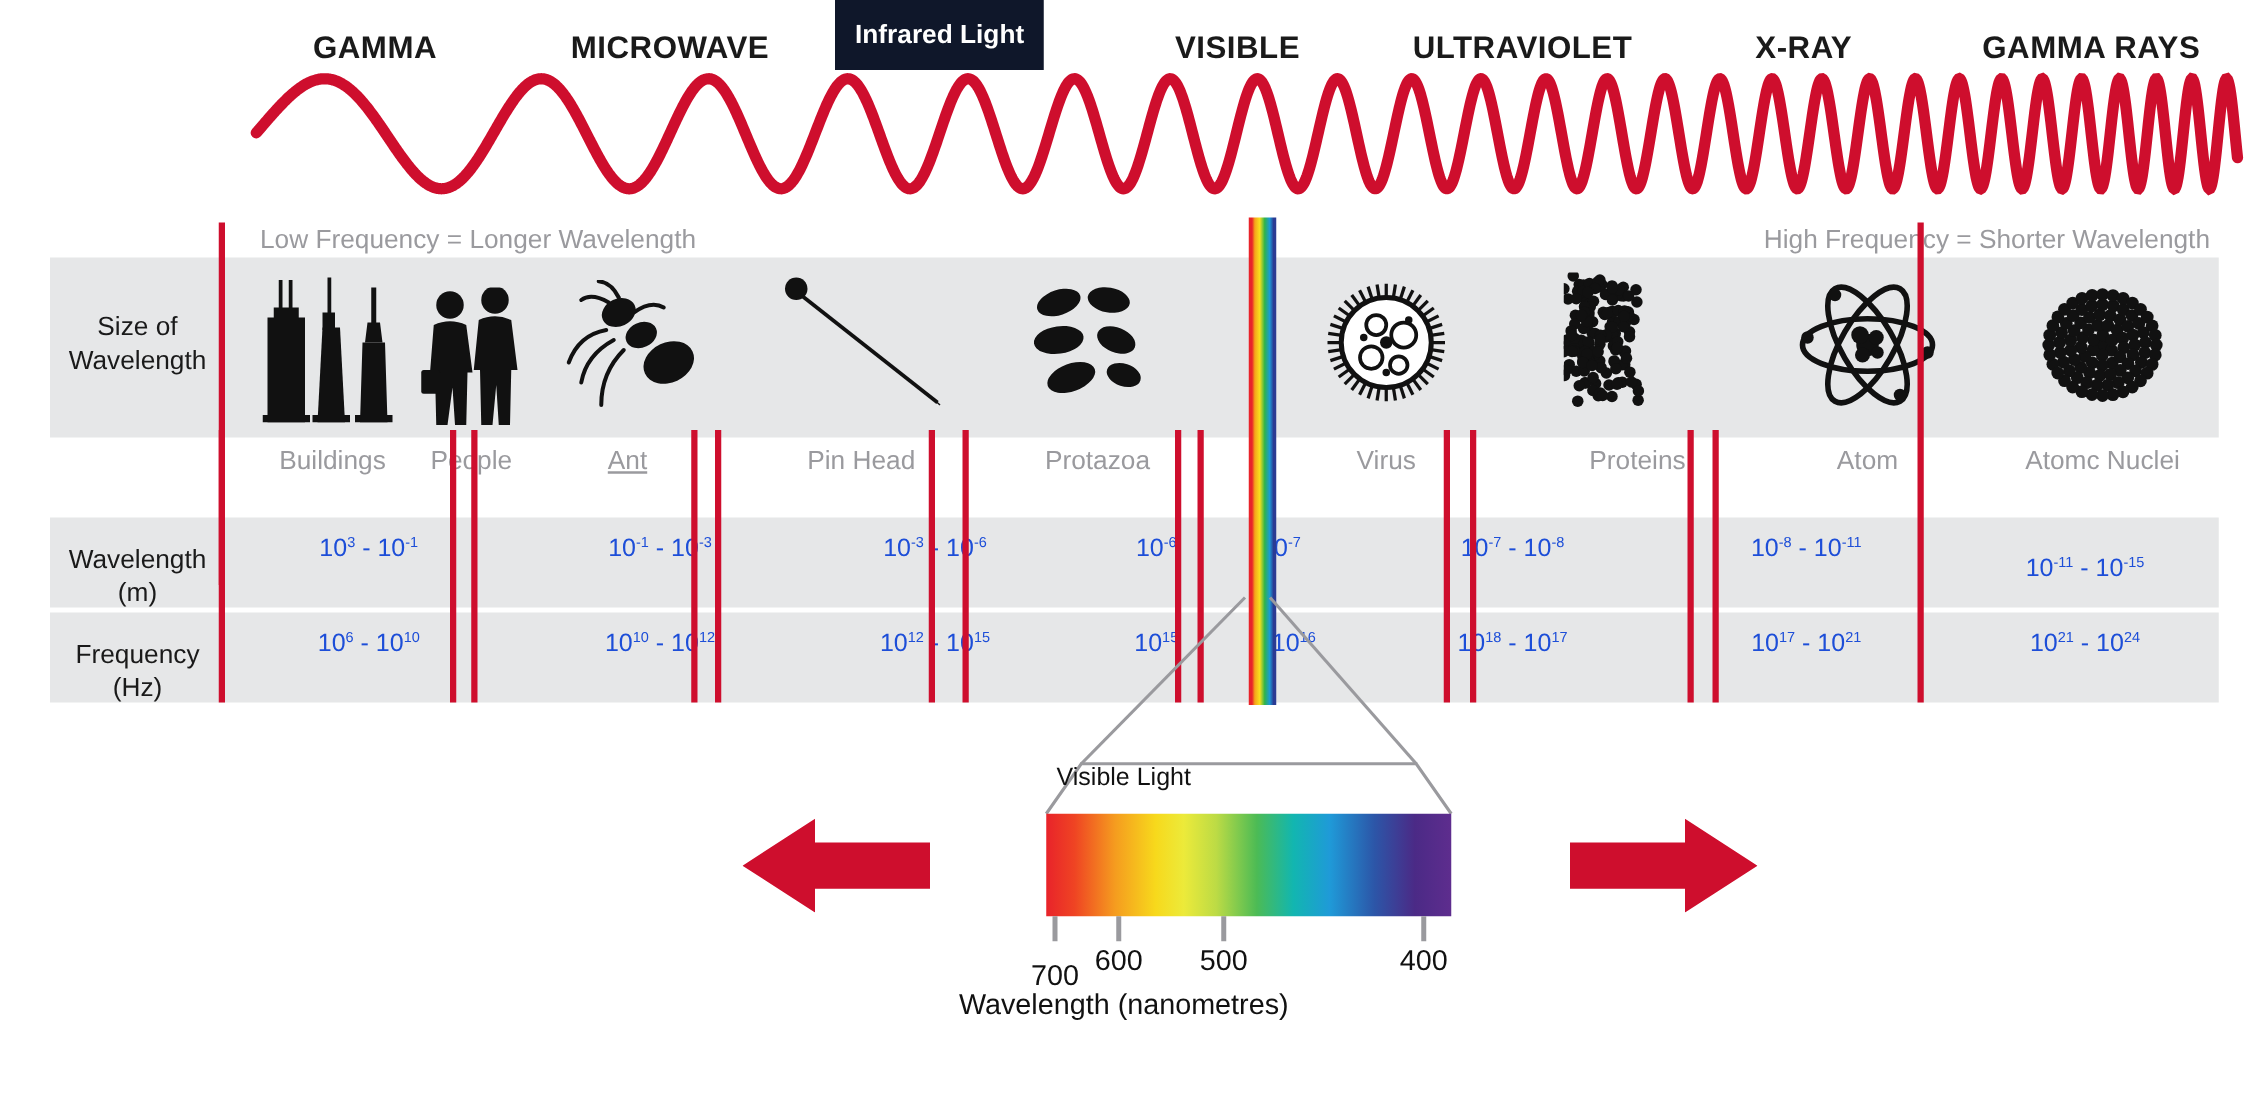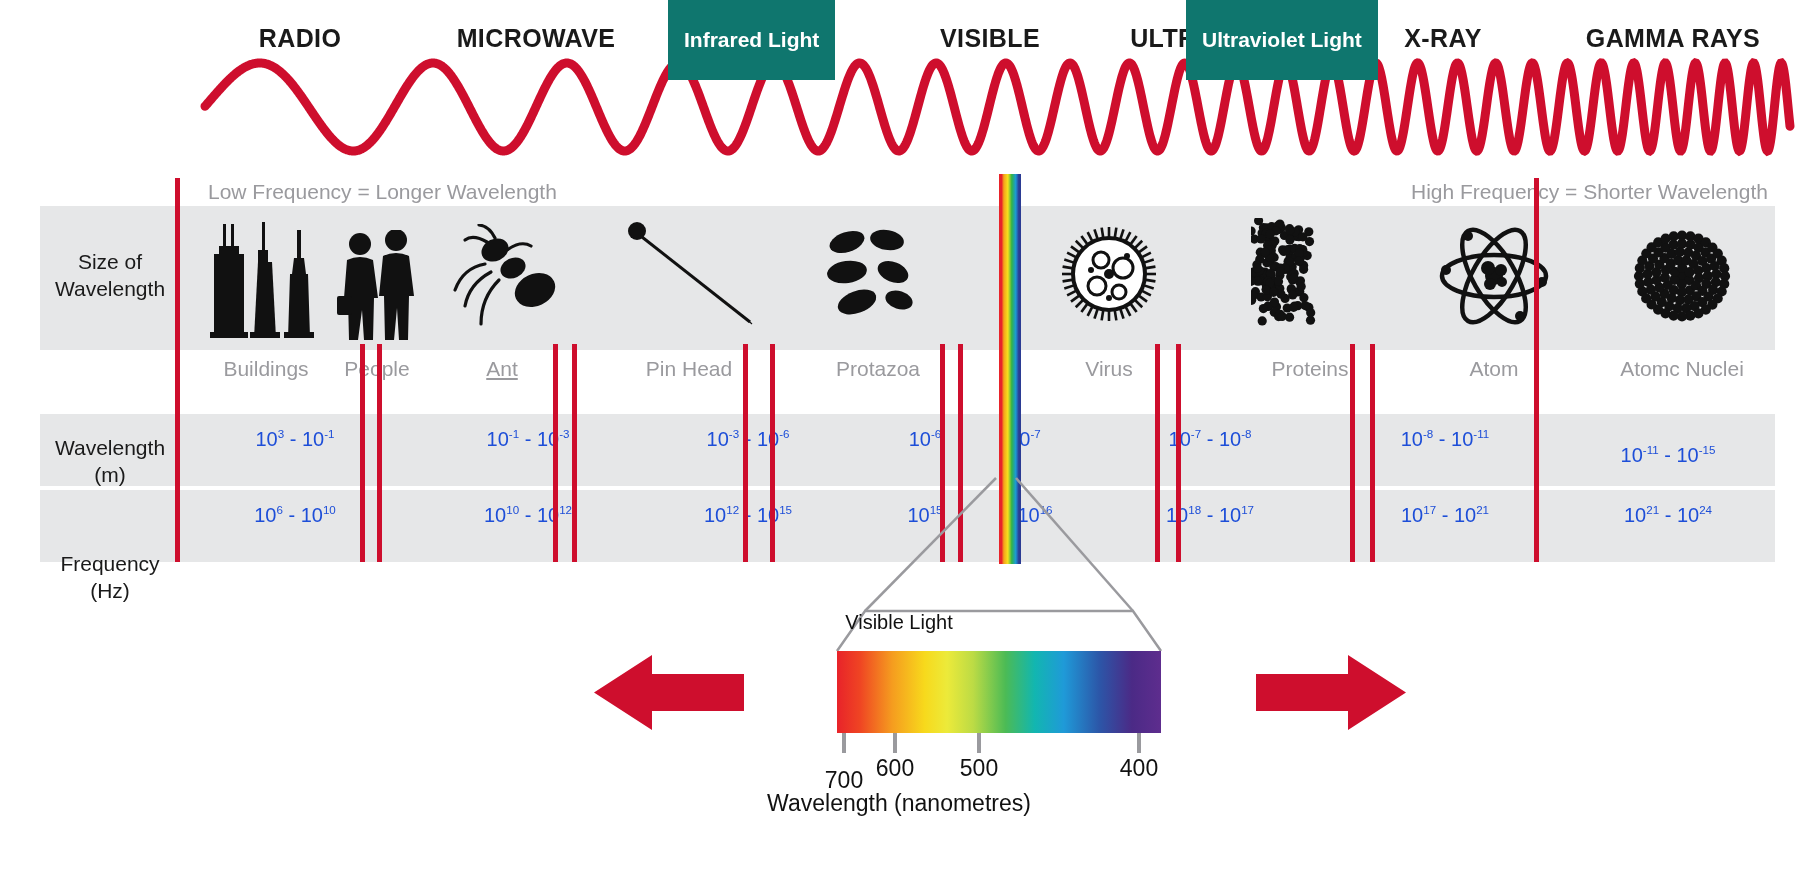--- a/index.html
+++ b/index.html
@@ -34,21 +34,21 @@
   #band-size{top:0px;height:144px;width:1735px;}
   #band-wl{top:208px;height:72px;width:1735px;}
   #band-fq{top:284px;height:72px;width:1735px;}
 
   .rowhead{
     position:absolute;left:0;width:140px;text-align:center;
     font-size:21px;color:#1a1a1a;line-height:1.3;
   }
   #head-size{top:42px;}
   #head-wl{top:228px;}
-  #head-fq{top:304px;margin-top:40px;}
+  #head-fq{top:304px;}
 
   
   .obj-label{
     position:absolute;top:151px;font-size:21px;color:#9a9a9e;
     white-space:nowrap;transform:translateX(-50%);
   }
 
   
   .cell{
     position:absolute;font-size:20px;color:#1d4ed8;white-space:nowrap;
@@ -85,31 +85,31 @@
       #ecea3a 34%, #bcdb45 42%, #4cbb55 52%,
       #12b6b0 61%, #1f9ad8 70%, #2c56a8 81%, #4b2a86 91%, #5e2d8e 100%);
   }
   .sp-tick{position:absolute;width:4px;height:20px;background:#9a9a9e;top:733px;}
   .sp-num{position:absolute;top:755px;font-size:23px;color:#111;
           transform:translateX(-50%);white-space:nowrap;}
   #sp-axis{position:absolute;left:899px;top:790px;transform:translateX(-50%);
            font-size:23px;color:#111;white-space:nowrap;}
   .arrow-text{
     position:absolute;top:0;height:48px;line-height:48px;
-    background:#0f766e;color:#fff;font-size:21px;font-weight:bold;
-    padding:16px 16px;white-space:nowrap;
+    background:#0f172a;color:#fff;font-size:21px;font-weight:bold;
+    padding:4px 16px;white-space:nowrap;
   }
 </style>
 </head>
 <body>
 
 <div id="stage">
 
   <div id="band-labels">
-      <div class="band-label" style="left: 300px;">RADIO</div>
+      <div class="band-label" style="left: 300px;">GAMMA</div>
       <div class="band-label" style="left: 536px;">MICROWAVE</div>
       <div class="band-label" style="left: 752px;">INFRARED</div>
       <div class="band-label" style="left: 990px;">VISIBLE</div>
       <div class="band-label" style="left: 1218px;">ULTRAVIOLET</div>
       <div class="band-label" style="left: 1443px;">X-RAY</div>
       <div class="band-label" style="left: 1673px;">GAMMA RAYS</div>
     </div>
 
   <svg id="wave" viewBox="0 0 1798 105" preserveAspectRatio="none">
     <path id="wavepath" fill="none" stroke="#ce0e2d" stroke-width="9" stroke-linecap="round" d="M205.00 51.30 L205.61 50.60 L206.22 49.90 L206.83 49.20 L207.44 48.49 L208.05 47.79 L208.66 47.08 L209.27 46.38 L209.88 45.67 L210.49 44.96 L211.10 44.26 L211.71 43.55 L212.32 42.85 L212.93 42.14 L213.53 41.44 L214.14 40.74 L214.75 40.04 L215.36 39.34 L215.97 38.64 L216.58 37.95 L217.19 37.26 L217.80 36.57 L218.41 35.88 L219.02 35.20 L219.63 34.52 L220.24 33.85 L220.85 33.18 L221.46 32.51 L222.07 31.85 L222.68 31.19 L223.29 30.53 L223.90 29.89 L224.51 29.24 L225.12 28.60 L225.73 27.97 L226.34 27.35 L226.95 26.73 L227.56 26.11 L228.17 25.51 L228.78 24.91 L229.38 24.31 L229.99 23.73 L230.60 23.15 L231.21 22.58 L231.82 22.02 L232.43 21.46 L233.04 20.91 L233.65 20.38 L234.26 19.85 L234.87 19.33 L235.48 18.82 L236.09 18.32 L236.70 17.82 L237.31 17.34 L237.92 16.87 L238.53 16.41 L239.14 15.96 L239.75 15.52 L240.36 15.09 L240.97 14.67 L241.58 14.26 L242.19 13.86 L242.80 13.48 L243.41 13.10 L244.02 12.74 L244.63 12.39 L245.23 12.05 L245.84 11.73 L246.45 11.42 L247.06 11.12 L247.67 10.83 L248.28 10.56 L248.89 10.30 L249.50 10.05 L250.11 9.82 L250.72 9.60 L251.33 9.39 L251.94 9.20 L252.55 9.02 L253.16 8.85 L253.77 8.70 L254.38 8.57 L254.99 8.44 L255.60 8.34 L256.21 8.24 L256.82 8.17 L257.43 8.10 L258.04 8.06 L258.65 8.02 L259.26 8.00 L259.87 8.00 L260.48 8.01 L261.08 8.04 L261.69 8.08 L262.30 8.14 L262.91 8.21 L263.52 8.30 L264.13 8.41 L264.74 8.53 L265.35 8.66 L265.96 8.81 L266.57 8.98 L267.18 9.16 L267.79 9.36 L268.40 9.57 L269.01 9.80 L269.62 10.04 L270.23 10.30 L270.84 10.58 L271.45 10.87 L272.06 11.17 L272.67 11.49 L273.28 11.83 L273.89 12.18 L274.50 12.55 L275.11 12.93 L275.72 13.32 L276.32 13.73 L276.93 14.16 L277.54 14.60 L278.15 15.05 L278.76 15.52 L279.37 16.01 L279.98 16.50 L280.59 17.01 L281.20 17.54 L281.81 18.08 L282.42 18.63 L283.03 19.20 L283.64 19.78 L284.25 20.37 L284.86 20.97 L285.47 21.59 L286.08 22.22 L286.69 22.87 L287.30 23.52 L287.91 24.19 L288.52 24.87 L289.13 25.55 L289.74 26.26 L290.35 26.97 L290.96 27.69 L291.57 28.42 L292.18 29.17 L292.78 29.92 L293.39 30.68 L294.00 31.46 L294.61 32.24 L295.22 33.03 L295.83 33.83 L296.44 34.64 L297.05 35.45 L297.66 36.27 L298.27 37.10 L298.88 37.94 L299.49 38.79 L300.10 39.64 L300.71 40.49 L301.32 41.36 L301.93 42.22 L302.54 43.10 L303.15 43.98 L303.76 44.86 L304.37 45.74 L304.98 46.63 L305.59 47.53 L306.20 48.42 L306.81 49.32 L307.42 50.22 L308.02 51.13 L308.63 52.03 L309.24 52.94 L309.85 53.84 L310.46 54.75 L311.07 55.66 L311.68 56.56 L312.29 57.47 L312.90 58.37 L313.51 59.27 L314.12 60.17 L314.73 61.07 L315.34 61.96 L315.95 62.86 L316.56 63.74 L317.17 64.63 L317.78 65.51 L318.39 66.38 L319.00 67.25 L319.61 68.11 L320.22 68.97 L320.83 69.82 L321.44 70.66 L322.05 71.50 L322.66 72.33 L323.27 73.15 L323.88 73.96 L324.48 74.76 L325.09 75.56 L325.70 76.34 L326.31 77.12 L326.92 77.88 L327.53 78.63 L328.14 79.37 L328.75 80.10 L329.36 80.82 L329.97 81.53 L330.58 82.22 L331.19 82.90 L331.80 83.56 L332.41 84.22 L333.02 84.85 L333.63 85.48 L334.24 86.09 L334.85 86.68 L335.46 87.26 L336.07 87.82 L336.68 88.37 L337.29 88.89 L337.90 89.41 L338.51 89.90 L339.12 90.38 L339.73 90.84 L340.33 91.28 L340.94 91.71 L341.55 92.11 L342.16 92.50 L342.77 92.87 L343.38 93.21 L343.99 93.54 L344.60 93.85 L345.21 94.14 L345.82 94.41 L346.43 94.66 L347.04 94.89 L347.65 95.09 L348.26 95.28 L348.87 95.44 L349.48 95.59 L350.09 95.71 L350.70 95.81 L351.31 95.89 L351.92 95.95 L352.53 95.99 L353.14 96.00 L353.75 95.99 L354.36 95.96 L354.97 95.91 L355.57 95.84 L356.18 95.74 L356.79 95.62 L357.40 95.48 L358.01 95.32 L358.62 95.13 L359.23 94.92 L359.84 94.69 L360.45 94.44 L361.06 94.17 L361.67 93.87 L362.28 93.55 L362.89 93.21 L363.50 92.85 L364.11 92.47 L364.72 92.06 L365.33 91.63 L365.94 91.19 L366.55 90.72 L367.16 90.23 L367.77 89.72 L368.38 89.19 L368.99 88.64 L369.60 88.07 L370.21 87.48 L370.82 86.87 L371.42 86.24 L372.03 85.59 L372.64 84.92 L373.25 84.24 L373.86 83.53 L374.47 82.81 L375.08 82.07 L375.69 81.32 L376.30 80.55 L376.91 79.76 L377.52 78.95 L378.13 78.13 L378.74 77.30 L379.35 76.45 L379.96 75.58 L380.57 74.70 L381.18 73.81 L381.79 72.91 L382.40 71.99 L383.01 71.06 L383.62 70.12 L384.23 69.17 L384.84 68.20 L385.45 67.23 L386.06 66.25 L386.67 65.26 L387.27 64.26 L387.88 63.25 L388.49 62.23 L389.10 61.21 L389.71 60.18 L390.32 59.15 L390.93 58.11 L391.54 57.06 L392.15 56.02 L392.76 54.96 L393.37 53.91 L393.98 52.85 L394.59 51.79 L395.20 50.73 L395.81 49.67 L396.42 48.62 L397.03 47.56 L397.64 46.50 L398.25 45.44 L398.86 44.39 L399.47 43.34 L400.08 42.30 L400.69 41.26 L401.30 40.22 L401.91 39.19 L402.52 38.17 L403.13 37.16 L403.73 36.15 L404.34 35.15 L404.95 34.16 L405.56 33.18 L406.17 32.21 L406.78 31.25 L407.39 30.30 L408.00 29.37 L408.61 28.44 L409.22 27.54 L409.83 26.64 L410.44 25.76 L411.05 24.89 L411.66 24.04 L412.27 23.21 L412.88 22.39 L413.49 21.59 L414.10 20.81 L414.71 20.05 L415.32 19.31 L415.93 18.58 L416.54 17.88 L417.15 17.19 L417.76 16.53 L418.37 15.89 L418.98 15.27 L419.58 14.68 L420.19 14.10 L420.80 13.55 L421.41 13.03 L422.02 12.52 L422.63 12.05 L423.24 11.59 L423.85 11.17 L424.46 10.76 L425.07 10.39 L425.68 10.04 L426.29 9.72 L426.90 9.42 L427.51 9.15 L428.12 8.91 L428.73 8.70 L429.34 8.51 L429.95 8.36 L430.56 8.23 L431.17 8.13 L431.78 8.06 L432.39 8.01 L433.00 8.00 L433.61 8.02 L434.22 8.06 L434.82 8.13 L435.43 8.24 L436.04 8.37 L436.65 8.53 L437.26 8.72 L437.87 8.94 L438.48 9.19 L439.09 9.46 L439.70 9.77 L440.31 10.11 L440.92 10.47 L441.53 10.86 L442.14 11.28 L442.75 11.73 L443.36 12.21 L443.97 12.71 L444.58 13.24 L445.19 13.80 L445.80 14.39 L446.41 15.00 L447.02 15.64 L447.63 16.30 L448.24 16.99 L448.85 17.70 L449.46 18.44 L450.07 19.20 L450.68 19.99 L451.28 20.80 L451.89 21.63 L452.50 22.49 L453.11 23.36 L453.72 24.26 L454.33 25.18 L454.94 26.11 L455.55 27.07 L456.16 28.04 L456.77 29.04 L457.38 30.05 L457.99 31.08 L458.60 32.12 L459.21 33.18 L459.82 34.25 L460.43 35.34 L461.04 36.44 L461.65 37.55 L462.26 38.67 L462.87 39.81 L463.48 40.95 L464.09 42.11 L464.70 43.27 L465.31 44.44 L465.92 45.61 L466.53 46.80 L467.13 47.98 L467.74 49.17 L468.35 50.37 L468.96 51.57 L469.57 52.76 L470.18 53.96 L470.79 55.16 L471.40 56.36 L472.01 57.55 L472.62 58.75 L473.23 59.94 L473.84 61.12 L474.45 62.30 L475.06 63.47 L475.67 64.63 L476.28 65.79 L476.89 66.93 L477.50 68.07 L478.11 69.19 L478.72 70.31 L479.33 71.41 L479.94 72.49 L480.55 73.56 L481.16 74.62 L481.77 75.66 L482.38 76.68 L482.98 77.68 L483.59 78.67 L484.20 79.63 L484.81 80.58 L485.42 81.50 L486.03 82.40 L486.64 83.28 L487.25 84.13 L487.86 84.96 L488.47 85.77 L489.08 86.55 L489.69 87.30 L490.30 88.03 L490.91 88.72 L491.52 89.39 L492.13 90.03 L492.74 90.64 L493.35 91.22 L493.96 91.77 L494.57 92.29 L495.18 92.77 L495.79 93.23 L496.40 93.65 L497.01 94.03 L497.62 94.39 L498.23 94.71 L498.83 94.99 L499.44 95.24 L500.05 95.46 L500.66 95.64 L501.27 95.78 L501.88 95.89 L502.49 95.96 L503.10 96.00 L503.71 96.00 L504.32 95.96 L504.93 95.89 L505.54 95.78 L506.15 95.63 L506.76 95.45 L507.37 95.23 L507.98 94.97 L508.59 94.68 L509.20 94.35 L509.81 93.99 L510.42 93.59 L511.03 93.15 L511.64 92.68 L512.25 92.18 L512.86 91.64 L513.47 91.06 L514.08 90.46 L514.68 89.81 L515.29 89.14 L515.90 88.43 L516.51 87.69 L517.12 86.92 L517.73 86.12 L518.34 85.29 L518.95 84.43 L519.56 83.54 L520.17 82.62 L520.78 81.68 L521.39 80.70 L522.00 79.71 L522.61 78.68 L523.22 77.63 L523.83 76.56 L524.44 75.47 L525.05 74.35 L525.66 73.22 L526.27 72.06 L526.88 70.88 L527.49 69.69 L528.10 68.48 L528.71 67.25 L529.32 66.01 L529.92 64.76 L530.53 63.49 L531.14 62.21 L531.75 60.92 L532.36 59.63 L532.97 58.32 L533.58 57.01 L534.19 55.69 L534.80 54.36 L535.41 53.04 L536.02 51.71 L536.63 50.38 L537.24 49.05 L537.85 47.72 L538.46 46.39 L539.07 45.07 L539.68 43.76 L540.29 42.44 L540.90 41.14 L541.51 39.85 L542.12 38.57 L542.73 37.29 L543.34 36.03 L543.95 34.79 L544.56 33.56 L545.17 32.34 L545.77 31.14 L546.38 29.96 L546.99 28.81 L547.60 27.67 L548.21 26.55 L548.82 25.46 L549.43 24.39 L550.04 23.34 L550.65 22.33 L551.26 21.34 L551.87 20.37 L552.48 19.44 L553.09 18.54 L553.70 17.67 L554.31 16.83 L554.92 16.03 L555.53 15.26 L556.14 14.52 L556.75 13.82 L557.36 13.16 L557.97 12.53 L558.58 11.94 L559.19 11.39 L559.80 10.88 L560.41 10.41 L561.02 9.98 L561.63 9.59 L562.23 9.24 L562.84 8.94 L563.45 8.68 L564.06 8.45 L564.67 8.28 L565.28 8.14 L565.89 8.05 L566.50 8.01 L567.11 8.00 L567.72 8.05 L568.33 8.13 L568.94 8.26 L569.55 8.44 L570.16 8.66 L570.77 8.92 L571.38 9.23 L571.99 9.58 L572.60 9.97 L573.21 10.41 L573.82 10.89 L574.43 11.41 L575.04 11.98 L575.65 12.58 L576.26 13.23 L576.87 13.92 L577.47 14.65 L578.08 15.41 L578.69 16.22 L579.30 17.06 L579.91 17.95 L580.52 18.86 L581.13 19.82 L581.74 20.80 L582.35 21.82 L582.96 22.88 L583.57 23.96 L584.18 25.08 L584.79 26.22 L585.40 27.40 L586.01 28.60 L586.62 29.82 L587.23 31.08 L587.84 32.35 L588.45 33.65 L589.06 34.97 L589.67 36.30 L590.28 37.66 L590.89 39.03 L591.50 40.42 L592.11 41.82 L592.72 43.23 L593.33 44.65 L593.93 46.09 L594.54 47.53 L595.15 48.97 L595.76 50.43 L596.37 51.88 L596.98 53.34 L597.59 54.79 L598.20 56.25 L598.81 57.70 L599.42 59.14 L600.03 60.58 L600.64 62.01 L601.25 63.43 L601.86 64.84 L602.47 66.24 L603.08 67.62 L603.69 68.99 L604.30 70.33 L604.91 71.66 L605.52 72.97 L606.13 74.26 L606.74 75.52 L607.35 76.75 L607.96 77.96 L608.57 79.14 L609.17 80.29 L609.78 81.41 L610.39 82.50 L611.00 83.55 L611.61 84.57 L612.22 85.55 L612.83 86.50 L613.44 87.41 L614.05 88.27 L614.66 89.10 L615.27 89.88 L615.88 90.62 L616.49 91.31 L617.10 91.96 L617.71 92.57 L618.32 93.13 L618.93 93.64 L619.54 94.10 L620.15 94.51 L620.76 94.88 L621.37 95.19 L621.98 95.45 L622.59 95.66 L623.20 95.82 L623.81 95.93 L624.42 95.99 L625.03 96.00 L625.63 95.95 L626.24 95.85 L626.85 95.70 L627.46 95.49 L628.07 95.23 L628.68 94.92 L629.29 94.56 L629.90 94.15 L630.51 93.69 L631.12 93.17 L631.73 92.61 L632.34 91.99 L632.95 91.33 L633.56 90.62 L634.17 89.86 L634.78 89.05 L635.39 88.20 L636.00 87.30 L636.61 86.36 L637.22 85.37 L637.83 84.34 L638.44 83.27 L639.05 82.17 L639.66 81.02 L640.27 79.84 L640.88 78.62 L641.48 77.37 L642.09 76.08 L642.70 74.76 L643.31 73.42 L643.92 72.04 L644.53 70.64 L645.14 69.21 L645.75 67.77 L646.36 66.30 L646.97 64.81 L647.58 63.30 L648.19 61.78 L648.80 60.24 L649.41 58.69 L650.02 57.14 L650.63 55.57 L651.24 54.00 L651.85 52.42 L652.46 50.85 L653.07 49.27 L653.68 47.69 L654.29 46.12 L654.90 44.56 L655.51 43.00 L656.12 41.45 L656.72 39.92 L657.33 38.40 L657.94 36.90 L658.55 35.41 L659.16 33.95 L659.77 32.51 L660.38 31.09 L660.99 29.70 L661.60 28.34 L662.21 27.00 L662.82 25.70 L663.43 24.44 L664.04 23.20 L664.65 22.01 L665.26 20.85 L665.87 19.74 L666.48 18.67 L667.09 17.64 L667.70 16.65 L668.31 15.72 L668.92 14.83 L669.53 13.99 L670.14 13.20 L670.75 12.46 L671.36 11.78 L671.97 11.15 L672.58 10.57 L673.18 10.05 L673.79 9.59 L674.40 9.19 L675.01 8.84 L675.62 8.55 L676.23 8.33 L676.84 8.16 L677.45 8.05 L678.06 8.00 L678.67 8.02 L679.28 8.09 L679.89 8.23 L680.50 8.42 L681.11 8.68 L681.72 9.00 L682.33 9.38 L682.94 9.82 L683.55 10.32 L684.16 10.87 L684.77 11.49 L685.38 12.16 L685.99 12.89 L686.60 13.68 L687.21 14.52 L687.82 15.41 L688.42 16.36 L689.03 17.36 L689.64 18.41 L690.25 19.51 L690.86 20.66 L691.47 21.85 L692.08 23.09 L692.69 24.37 L693.30 25.69 L693.91 27.05 L694.52 28.44 L695.13 29.87 L695.74 31.34 L696.35 32.84 L696.96 34.36 L697.57 35.91 L698.18 37.49 L698.79 39.09 L699.40 40.71 L700.01 42.35 L700.62 44.00 L701.23 45.67 L701.84 47.35 L702.45 49.04 L703.06 50.73 L703.67 52.42 L704.27 54.12 L704.88 55.82 L705.49 57.51 L706.10 59.19 L706.71 60.86 L707.32 62.53 L707.93 64.17 L708.54 65.80 L709.15 67.42 L709.76 69.01 L710.37 70.57 L710.98 72.11 L711.59 73.62 L712.20 75.10 L712.81 76.54 L713.42 77.95 L714.03 79.32 L714.64 80.65 L715.25 81.93 L715.86 83.17 L716.47 84.37 L717.08 85.51 L717.69 86.60 L718.30 87.65 L718.91 88.63 L719.52 89.57 L720.13 90.44 L720.73 91.25 L721.34 92.01 L721.95 92.70 L722.56 93.33 L723.17 93.89 L723.78 94.39 L724.39 94.83 L725.00 95.19 L725.61 95.49 L726.22 95.72 L726.83 95.89 L727.44 95.98 L728.05 96.00 L728.66 95.95 L729.27 95.83 L729.88 95.64 L730.49 95.39 L731.10 95.06 L731.71 94.66 L732.32 94.20 L732.93 93.66 L733.54 93.06 L734.15 92.39 L734.76 91.66 L735.37 90.86 L735.98 89.99 L736.58 89.07 L737.19 88.08 L737.80 87.04 L738.41 85.93 L739.02 84.77 L739.63 83.55 L740.24 82.29 L740.85 80.97 L741.46 79.60 L742.07 78.18 L742.68 76.72 L743.29 75.22 L743.90 73.68 L744.51 72.10 L745.12 70.49 L745.73 68.84 L746.34 67.17 L746.95 65.47 L747.56 63.74 L748.17 61.99 L748.78 60.23 L749.39 58.45 L750.00 56.65 L750.61 54.85 L751.22 53.04 L751.82 51.23 L752.43 49.42 L753.04 47.61 L753.65 45.81 L754.26 44.01 L754.87 42.23 L755.48 40.46 L756.09 38.72 L756.70 36.99 L757.31 35.29 L757.92 33.61 L758.53 31.97 L759.14 30.35 L759.75 28.78 L760.36 27.24 L760.97 25.75 L761.58 24.30 L762.19 22.89 L762.80 21.54 L763.41 20.24 L764.02 18.99 L764.63 17.80 L765.24 16.67 L765.85 15.60 L766.46 14.60 L767.07 13.66 L767.67 12.78 L768.28 11.98 L768.89 11.24 L769.50 10.58 L770.11 9.99 L770.72 9.47 L771.33 9.03 L771.94 8.67 L772.55 8.39 L773.16 8.18 L773.77 8.05 L774.38 8.00 L774.99 8.03 L775.60 8.14 L776.21 8.33 L776.82 8.60 L777.43 8.94 L778.04 9.37 L778.65 9.87 L779.26 10.45 L779.87 11.11 L780.48 11.85 L781.09 12.65 L781.70 13.53 L782.31 14.49 L782.92 15.51 L783.52 16.60 L784.13 17.75 L784.74 18.97 L785.35 20.26 L785.96 21.60 L786.57 23.00 L787.18 24.46 L787.79 25.97 L788.40 27.53 L789.01 29.13 L789.62 30.78 L790.23 32.47 L790.84 34.20 L791.45 35.97 L792.06 37.77 L792.67 39.59 L793.28 41.44 L793.89 43.31 L794.50 45.20 L795.11 47.11 L795.72 49.02 L796.33 50.94 L796.94 52.87 L797.55 54.79 L798.16 56.72 L798.77 58.63 L799.38 60.53 L799.98 62.42 L800.59 64.29 L801.20 66.14 L801.81 67.96 L802.42 69.75 L803.03 71.51 L803.64 73.23 L804.25 74.91 L804.86 76.55 L805.47 78.15 L806.08 79.69 L806.69 81.18 L807.30 82.61 L807.91 83.98 L808.52 85.29 L809.13 86.54 L809.74 87.72 L810.35 88.83 L810.96 89.87 L811.57 90.83 L812.18 91.71 L812.79 92.52 L813.40 93.25 L814.01 93.89 L814.62 94.45 L815.23 94.93 L815.83 95.32 L816.44 95.62 L817.05 95.84 L817.66 95.96 L818.27 96.00 L818.88 95.95 L819.49 95.81 L820.10 95.58 L820.71 95.26 L821.32 94.85 L821.93 94.35 L822.54 93.77 L823.15 93.10 L823.76 92.34 L824.37 91.50 L824.98 90.58 L825.59 89.58 L826.20 88.50 L826.81 87.35 L827.42 86.11 L828.03 84.81 L828.64 83.44 L829.25 82.00 L829.86 80.50 L830.47 78.93 L831.08 77.31 L831.68 75.64 L832.29 73.91 L832.90 72.13 L833.51 70.32 L834.12 68.46 L834.73 66.56 L835.34 64.63 L835.95 62.68 L836.56 60.70 L837.17 58.70 L837.78 56.68 L838.39 54.65 L839.00 52.62 L839.61 50.58 L840.22 48.54 L840.83 46.51 L841.44 44.49 L842.05 42.49 L842.66 40.50 L843.27 38.54 L843.88 36.60 L844.49 34.69 L845.10 32.83 L845.71 31.00 L846.32 29.22 L846.93 27.48 L847.53 25.80 L848.14 24.17 L848.75 22.60 L849.36 21.10 L849.97 19.66 L850.58 18.30 L851.19 17.00 L851.80 15.79 L852.41 14.65 L853.02 13.60 L853.63 12.63 L854.24 11.74 L854.85 10.95 L855.46 10.25 L856.07 9.64 L856.68 9.12 L857.29 8.70 L857.90 8.38 L858.51 8.15 L859.12 8.03 L859.73 8.00 L860.34 8.08 L860.95 8.25 L861.56 8.52 L862.17 8.89 L862.77 9.36 L863.38 9.93 L863.99 10.60 L864.60 11.36 L865.21 12.21 L865.82 13.16 L866.43 14.20 L867.04 15.32 L867.65 16.53 L868.26 17.82 L868.87 19.20 L869.48 20.65 L870.09 22.17 L870.70 23.77 L871.31 25.43 L871.92 27.15 L872.53 28.94 L873.14 30.78 L873.75 32.67 L874.36 34.61 L874.97 36.59 L875.58 38.61 L876.19 40.66 L876.80 42.74 L877.41 44.85 L878.02 46.97 L878.63 49.11 L879.23 51.25 L879.84 53.40 L880.45 55.55 L881.06 57.69 L881.67 59.81 L882.28 61.93 L882.89 64.01 L883.50 66.08 L884.11 68.11 L884.72 70.10 L885.33 72.05 L885.94 73.95 L886.55 75.80 L887.16 77.60 L887.77 79.33 L888.38 81.00 L888.99 82.60 L889.60 84.12 L890.21 85.57 L890.82 86.94 L891.43 88.22 L892.04 89.42 L892.65 90.52 L893.26 91.53 L893.87 92.44 L894.48 93.25 L895.08 93.96 L895.69 94.57 L896.30 95.07 L896.91 95.47 L897.52 95.75 L898.13 95.93 L898.74 96.00 L899.35 95.96 L899.96 95.80 L900.57 95.54 L901.18 95.17 L901.79 94.68 L902.40 94.09 L903.01 93.40 L903.62 92.59 L904.23 91.69 L904.84 90.68 L905.45 89.57 L906.06 88.37 L906.67 87.07 L907.28 85.68 L907.89 84.20 L908.50 82.64 L909.11 81.00 L909.72 79.28 L910.33 77.49 L910.93 75.64 L911.54 73.72 L912.15 71.75 L912.76 69.72 L913.37 67.64 L913.98 65.52 L914.59 63.37 L915.20 61.18 L915.81 58.97 L916.42 56.73 L917.03 54.49 L917.64 52.23 L918.25 49.97 L918.86 47.72 L919.47 45.47 L920.08 43.25 L920.69 41.04 L921.30 38.86 L921.91 36.71 L922.52 34.60 L923.13 32.54 L923.74 30.53 L924.35 28.57 L924.96 26.67 L925.57 24.84 L926.18 23.09 L926.78 21.41 L927.39 19.81 L928.00 18.29 L928.61 16.87 L929.22 15.54 L929.83 14.30 L930.44 13.17 L931.05 12.14 L931.66 11.23 L932.27 10.42 L932.88 9.72 L933.49 9.14 L934.10 8.68 L934.71 8.34 L935.32 8.11 L935.93 8.01 L936.54 8.03 L937.15 8.16 L937.76 8.42 L938.37 8.81 L938.98 9.31 L939.59 9.93 L940.20 10.67 L940.81 11.52 L941.42 12.49 L942.03 13.57 L942.63 14.76 L943.24 16.05 L943.85 17.45 L944.46 18.94 L945.07 20.53 L945.68 22.21 L946.29 23.97 L946.90 25.82 L947.51 27.74 L948.12 29.73 L948.73 31.78 L949.34 33.90 L949.95 36.07 L950.56 38.28 L951.17 40.54 L951.78 42.83 L952.39 45.15 L953.00 47.49 L953.61 49.85 L954.22 52.21 L954.83 54.58 L955.44 56.94 L956.05 59.28 L956.66 61.61 L957.27 63.91 L957.88 66.18 L958.48 68.41 L959.09 70.59 L959.70 72.72 L960.31 74.79 L960.92 76.80 L961.53 78.73 L962.14 80.59 L962.75 82.36 L963.36 84.05 L963.97 85.64 L964.58 87.13 L965.19 88.53 L965.80 89.81 L966.41 90.98 L967.02 92.04 L967.63 92.97 L968.24 93.79 L968.85 94.48 L969.46 95.04 L970.07 95.48 L970.68 95.78 L971.29 95.96 L971.90 96.00 L972.51 95.90 L973.12 95.68 L973.73 95.32 L974.33 94.83 L974.94 94.21 L975.55 93.46 L976.16 92.58 L976.77 91.58 L977.38 90.46 L977.99 89.21 L978.60 87.86 L979.21 86.39 L979.82 84.81 L980.43 83.13 L981.04 81.36 L981.65 79.49 L982.26 77.53 L982.87 75.50 L983.48 73.39 L984.09 71.21 L984.70 68.97 L985.31 66.67 L985.92 64.33 L986.53 61.95 L987.14 59.53 L987.75 57.09 L988.36 54.63 L988.97 52.16 L989.58 49.69 L990.18 47.23 L990.79 44.77 L991.40 42.34 L992.01 39.94 L992.62 37.57 L993.23 35.25 L993.84 32.98 L994.45 30.76 L995.06 28.62 L995.67 26.55 L996.28 24.55 L996.89 22.65 L997.50 20.84 L998.11 19.12 L998.72 17.51 L999.33 16.02 L999.94 14.63 L1000.55 13.37 L1001.16 12.23 L1001.77 11.22 L1002.38 10.35 L1002.99 9.60 L1003.60 9.00 L1004.21 8.54 L1004.82 8.22 L1005.42 8.04 L1006.03 8.01 L1006.64 8.12 L1007.25 8.37 L1007.86 8.78 L1008.47 9.32 L1009.08 10.01 L1009.69 10.83 L1010.30 11.80 L1010.91 12.90 L1011.52 14.13 L1012.13 15.48 L1012.74 16.96 L1013.35 18.56 L1013.96 20.28 L1014.57 22.10 L1015.18 24.02 L1015.79 26.04 L1016.40 28.14 L1017.01 30.33 L1017.62 32.60 L1018.23 34.93 L1018.84 37.32 L1019.45 39.77 L1020.06 42.26 L1020.67 44.78 L1021.27 47.33 L1021.88 49.89 L1022.49 52.47 L1023.10 55.05 L1023.71 57.62 L1024.32 60.17 L1024.93 62.69 L1025.54 65.18 L1026.15 67.63 L1026.76 70.02 L1027.37 72.35 L1027.98 74.62 L1028.59 76.80 L1029.20 78.91 L1029.81 80.92 L1030.42 82.83 L1031.03 84.63 L1031.64 86.32 L1032.25 87.89 L1032.86 89.34 L1033.47 90.65 L1034.08 91.83 L1034.69 92.87 L1035.30 93.77 L1035.91 94.52 L1036.52 95.12 L1037.13 95.56 L1037.73 95.85 L1038.34 95.99 L1038.95 95.97 L1039.56 95.79 L1040.17 95.45 L1040.78 94.96 L1041.39 94.31 L1042.00 93.51 L1042.61 92.56 L1043.22 91.46 L1043.83 90.22 L1044.44 88.84 L1045.05 87.33 L1045.66 85.68 L1046.27 83.91 L1046.88 82.03 L1047.49 80.03 L1048.10 77.93 L1048.71 75.73 L1049.32 73.45 L1049.93 71.08 L1050.54 68.64 L1051.15 66.14 L1051.76 63.59 L1052.37 60.99 L1052.97 58.35 L1053.58 55.69 L1054.19 53.01 L1054.80 50.33 L1055.41 47.65 L1056.02 44.99 L1056.63 42.35 L1057.24 39.74 L1057.85 37.18 L1058.46 34.67 L1059.07 32.23 L1059.68 29.86 L1060.29 27.57 L1060.90 25.36 L1061.51 23.26 L1062.12 21.27 L1062.73 19.39 L1063.34 17.63 L1063.95 16.00 L1064.56 14.51 L1065.17 13.16 L1065.78 11.96 L1066.39 10.91 L1067.00 10.01 L1067.61 9.28 L1068.22 8.71 L1068.83 8.30 L1069.43 8.07 L1070.04 8.00 L1070.65 8.10 L1071.26 8.38 L1071.87 8.82 L1072.48 9.43 L1073.09 10.20 L1073.70 11.14 L1074.31 12.24 L1074.92 13.50 L1075.53 14.90 L1076.14 16.46 L1076.75 18.15 L1077.36 19.98 L1077.97 21.93 L1078.58 24.01 L1079.19 26.20 L1079.80 28.49 L1080.41 30.87 L1081.02 33.34 L1081.63 35.89 L1082.24 38.50 L1082.85 41.17 L1083.46 43.88 L1084.07 46.63 L1084.68 49.40 L1085.28 52.19 L1085.89 54.97 L1086.50 57.75 L1087.11 60.50 L1087.72 63.22 L1088.33 65.90 L1088.94 68.53 L1089.55 71.09 L1090.16 73.57 L1090.77 75.97 L1091.38 78.27 L1091.99 80.47 L1092.60 82.56 L1093.21 84.52 L1093.82 86.34 L1094.43 88.03 L1095.04 89.58 L1095.65 90.97 L1096.26 92.20 L1096.87 93.26 L1097.48 94.16 L1098.09 94.88 L1098.70 95.43 L1099.31 95.79 L1099.92 95.98 L1100.52 95.98 L1101.13 95.80 L1101.74 95.43 L1102.35 94.89 L1102.96 94.16 L1103.57 93.26 L1104.18 92.18 L1104.79 90.94 L1105.40 89.52 L1106.01 87.95 L1106.62 86.23 L1107.23 84.36 L1107.84 82.36 L1108.45 80.22 L1109.06 77.96 L1109.67 75.59 L1110.28 73.12 L1110.89 70.55 L1111.50 67.90 L1112.11 65.19 L1112.72 62.41 L1113.33 59.59 L1113.94 56.74 L1114.55 53.86 L1115.16 50.97 L1115.77 48.08 L1116.38 45.21 L1116.98 42.37 L1117.59 39.56 L1118.20 36.81 L1118.81 34.12 L1119.42 31.51 L1120.03 28.98 L1120.64 26.56 L1121.25 24.24 L1121.86 22.04 L1122.47 19.97 L1123.08 18.04 L1123.69 16.26 L1124.30 14.64 L1124.91 13.18 L1125.52 11.89 L1126.13 10.77 L1126.74 9.84 L1127.35 9.10 L1127.96 8.54 L1128.57 8.18 L1129.18 8.01 L1129.79 8.04 L1130.40 8.27 L1131.01 8.69 L1131.62 9.30 L1132.22 10.11 L1132.83 11.11 L1133.44 12.29 L1134.05 13.66 L1134.66 15.19 L1135.27 16.90 L1135.88 18.76 L1136.49 20.78 L1137.10 22.94 L1137.71 25.23 L1138.32 27.65 L1138.93 30.18 L1139.54 32.81 L1140.15 35.54 L1140.76 38.34 L1141.37 41.20 L1141.98 44.12 L1142.59 47.07 L1143.20 50.05 L1143.81 53.04 L1144.42 56.03 L1145.03 59.00 L1145.64 61.94 L1146.25 64.84 L1146.86 67.68 L1147.47 70.45 L1148.07 73.14 L1148.68 75.72 L1149.29 78.20 L1149.90 80.56 L1150.51 82.79 L1151.12 84.87 L1151.73 86.80 L1152.34 88.56 L1152.95 90.16 L1153.56 91.57 L1154.17 92.80 L1154.78 93.84 L1155.39 94.68 L1156.00 95.32 L1156.61 95.75 L1157.22 95.97 L1157.83 95.98 L1158.44 95.78 L1159.05 95.37 L1159.66 94.76 L1160.27 93.93 L1160.88 92.91 L1161.49 91.68 L1162.10 90.27 L1162.71 88.67 L1163.32 86.89 L1163.92 84.93 L1164.53 82.82 L1165.14 80.56 L1165.75 78.15 L1166.36 75.62 L1166.97 72.97 L1167.58 70.21 L1168.19 67.36 L1168.80 64.44 L1169.41 61.45 L1170.02 58.42 L1170.63 55.35 L1171.24 52.26 L1171.85 49.16 L1172.46 46.08 L1173.07 43.03 L1173.68 40.02 L1174.29 37.06 L1174.90 34.18 L1175.51 31.39 L1176.12 28.69 L1176.73 26.11 L1177.34 23.66 L1177.95 21.35 L1178.56 19.19 L1179.17 17.19 L1179.78 15.37 L1180.38 13.73 L1180.99 12.29 L1181.60 11.04 L1182.21 10.00 L1182.82 9.17 L1183.43 8.56 L1184.04 8.17 L1184.65 8.01 L1185.26 8.06 L1185.87 8.35 L1186.48 8.85 L1187.09 9.58 L1187.70 10.53 L1188.31 11.69 L1188.92 13.06 L1189.53 14.63 L1190.14 16.39 L1190.75 18.34 L1191.36 20.47 L1191.97 22.76 L1192.58 25.20 L1193.19 27.79 L1193.80 30.50 L1194.41 33.33 L1195.02 36.26 L1195.63 39.27 L1196.23 42.35 L1196.84 45.48 L1197.45 48.65 L1198.06 51.84 L1198.67 55.04 L1199.28 58.22 L1199.89 61.37 L1200.50 64.47 L1201.11 67.51 L1201.72 70.46 L1202.33 73.33 L1202.94 76.08 L1203.55 78.70 L1204.16 81.18 L1204.77 83.51 L1205.38 85.67 L1205.99 87.66 L1206.60 89.45 L1207.21 91.04 L1207.82 92.43 L1208.43 93.59 L1209.04 94.53 L1209.65 95.25 L1210.26 95.73 L1210.87 95.97 L1211.47 95.97 L1212.08 95.74 L1212.69 95.26 L1213.30 94.55 L1213.91 93.61 L1214.52 92.43 L1215.13 91.04 L1215.74 89.43 L1216.35 87.61 L1216.96 85.59 L1217.57 83.39 L1218.18 81.02 L1218.79 78.48 L1219.40 75.79 L1220.01 72.97 L1220.62 70.03 L1221.23 66.99 L1221.84 63.86 L1222.45 60.66 L1223.06 57.42 L1223.67 54.14 L1224.28 50.84 L1224.89 47.55 L1225.50 44.29 L1226.11 41.06 L1226.72 37.89 L1227.33 34.80 L1227.93 31.81 L1228.54 28.93 L1229.15 26.17 L1229.76 23.56 L1230.37 21.11 L1230.98 18.84 L1231.59 16.75 L1232.20 14.86 L1232.81 13.19 L1233.42 11.73 L1234.03 10.50 L1234.64 9.51 L1235.25 8.77 L1235.86 8.27 L1236.47 8.03 L1237.08 8.04 L1237.69 8.30 L1238.30 8.82 L1238.91 9.58 L1239.52 10.60 L1240.13 11.85 L1240.74 13.35 L1241.35 15.06 L1241.96 17.00 L1242.57 19.14 L1243.17 21.47 L1243.78 23.99 L1244.39 26.67 L1245.00 29.50 L1245.61 32.47 L1246.22 35.56 L1246.83 38.74 L1247.44 42.01 L1248.05 45.33 L1248.66 48.70 L1249.27 52.09 L1249.88 55.49 L1250.49 58.86 L1251.10 62.20 L1251.71 65.48 L1252.32 68.67 L1252.93 71.78 L1253.54 74.76 L1254.15 77.61 L1254.76 80.31 L1255.37 82.84 L1255.98 85.18 L1256.59 87.33 L1257.20 89.26 L1257.81 90.97 L1258.42 92.44 L1259.03 93.67 L1259.63 94.65 L1260.24 95.36 L1260.85 95.81 L1261.46 96.00 L1262.07 95.91 L1262.68 95.55 L1263.29 94.93 L1263.90 94.04 L1264.51 92.89 L1265.12 91.49 L1265.73 89.85 L1266.34 87.96 L1266.95 85.86 L1267.56 83.54 L1268.17 81.03 L1268.78 78.33 L1269.39 75.46 L1270.00 72.45 L1270.61 69.31 L1271.22 66.06 L1271.83 62.71 L1272.44 59.30 L1273.05 55.84 L1273.66 52.35 L1274.27 48.86 L1274.88 45.38 L1275.48 41.94 L1276.09 38.57 L1276.70 35.28 L1277.31 32.09 L1277.92 29.02 L1278.53 26.10 L1279.14 23.35 L1279.75 20.77 L1280.36 18.39 L1280.97 16.23 L1281.58 14.29 L1282.19 12.60 L1282.80 11.16 L1283.41 9.97 L1284.02 9.06 L1284.63 8.43 L1285.24 8.08 L1285.85 8.01 L1286.46 8.23 L1287.07 8.73 L1287.68 9.51 L1288.29 10.58 L1288.90 11.91 L1289.51 13.50 L1290.12 15.35 L1290.73 17.44 L1291.33 19.76 L1291.94 22.29 L1292.55 25.02 L1293.16 27.93 L1293.77 31.00 L1294.38 34.21 L1294.99 37.55 L1295.60 40.98 L1296.21 44.48 L1296.82 48.04 L1297.43 51.63 L1298.04 55.22 L1298.65 58.79 L1299.26 62.32 L1299.87 65.78 L1300.48 69.16 L1301.09 72.42 L1301.70 75.54 L1302.31 78.51 L1302.92 81.31 L1303.53 83.90 L1304.14 86.28 L1304.75 88.44 L1305.36 90.34 L1305.97 91.99 L1306.57 93.37 L1307.18 94.46 L1307.79 95.27 L1308.40 95.78 L1309.01 95.99 L1309.62 95.90 L1310.23 95.51 L1310.84 94.83 L1311.45 93.84 L1312.06 92.57 L1312.67 91.01 L1313.28 89.19 L1313.89 87.11 L1314.50 84.78 L1315.11 82.22 L1315.72 79.45 L1316.33 76.49 L1316.94 73.35 L1317.55 70.07 L1318.16 66.65 L1318.77 63.13 L1319.38 59.53 L1319.99 55.88 L1320.60 52.19 L1321.21 48.50 L1321.82 44.83 L1322.42 41.21 L1323.03 37.67 L1323.64 34.22 L1324.25 30.90 L1324.86 27.72 L1325.47 24.72 L1326.08 21.90 L1326.69 19.30 L1327.30 16.93 L1327.91 14.81 L1328.52 12.96 L1329.13 11.38 L1329.74 10.09 L1330.35 9.11 L1330.96 8.43 L1331.57 8.07 L1332.18 8.02 L1332.79 8.29 L1333.40 8.88 L1334.01 9.78 L1334.62 10.99 L1335.23 12.49 L1335.84 14.29 L1336.45 16.36 L1337.06 18.70 L1337.67 21.28 L1338.27 24.08 L1338.88 27.09 L1339.49 30.29 L1340.10 33.65 L1340.71 37.15 L1341.32 40.76 L1341.93 44.45 L1342.54 48.21 L1343.15 51.99 L1343.76 55.78 L1344.37 59.54 L1344.98 63.25 L1345.59 66.87 L1346.20 70.39 L1346.81 73.78 L1347.42 77.00 L1348.03 80.04 L1348.64 82.87 L1349.25 85.47 L1349.86 87.82 L1350.47 89.90 L1351.08 91.70 L1351.69 93.19 L1352.30 94.38 L1352.91 95.25 L1353.52 95.79 L1354.13 96.00 L1354.73 95.87 L1355.34 95.41 L1355.95 94.62 L1356.56 93.50 L1357.17 92.06 L1357.78 90.32 L1358.39 88.27 L1359.00 85.95 L1359.61 83.37 L1360.22 80.54 L1360.83 77.49 L1361.44 74.25 L1362.05 70.82 L1362.66 67.25 L1363.27 63.56 L1363.88 59.77 L1364.49 55.93 L1365.10 52.05 L1365.71 48.16 L1366.32 44.30 L1366.93 40.50 L1367.54 36.79 L1368.15 33.20 L1368.76 29.75 L1369.37 26.47 L1369.97 23.39 L1370.58 20.54 L1371.19 17.93 L1371.80 15.59 L1372.41 13.54 L1373.02 11.79 L1373.63 10.36 L1374.24 9.26 L1374.85 8.49 L1375.46 8.08 L1376.07 8.02 L1376.68 8.31 L1377.29 8.95 L1377.90 9.93 L1378.51 11.26 L1379.12 12.91 L1379.73 14.88 L1380.34 17.15 L1380.95 19.70 L1381.56 22.52 L1382.17 25.58 L1382.78 28.85 L1383.39 32.32 L1384.00 35.95 L1384.61 39.71 L1385.22 43.57 L1385.83 47.51 L1386.43 51.48 L1387.04 55.47 L1387.65 59.42 L1388.26 63.32 L1388.87 67.13 L1389.48 70.81 L1390.09 74.35 L1390.70 77.70 L1391.31 80.84 L1391.92 83.74 L1392.53 86.38 L1393.14 88.74 L1393.75 90.80 L1394.36 92.53 L1394.97 93.92 L1395.58 94.97 L1396.19 95.65 L1396.80 95.97 L1397.41 95.93 L1398.02 95.51 L1398.63 94.72 L1399.24 93.58 L1399.85 92.08 L1400.46 90.25 L1401.07 88.08 L1401.67 85.61 L1402.28 82.86 L1402.89 79.84 L1403.50 76.58 L1404.11 73.11 L1404.72 69.45 L1405.33 65.64 L1405.94 61.72 L1406.55 57.71 L1407.16 53.64 L1407.77 49.56 L1408.38 45.50 L1408.99 41.49 L1409.60 37.57 L1410.21 33.77 L1410.82 30.13 L1411.43 26.67 L1412.04 23.43 L1412.65 20.44 L1413.26 17.72 L1413.87 15.29 L1414.48 13.19 L1415.09 11.42 L1415.70 10.01 L1416.31 8.96 L1416.92 8.30 L1417.53 8.01 L1418.13 8.11 L1418.74 8.60 L1419.35 9.48 L1419.96 10.72 L1420.57 12.34 L1421.18 14.31 L1421.79 16.61 L1422.40 19.23 L1423.01 22.15 L1423.62 25.33 L1424.23 28.75 L1424.84 32.39 L1425.45 36.20 L1426.06 40.15 L1426.67 44.22 L1427.28 48.35 L1427.89 52.53 L1428.50 56.70 L1429.11 60.83 L1429.72 64.88 L1430.33 68.82 L1430.94 72.62 L1431.55 76.22 L1432.16 79.61 L1432.77 82.75 L1433.38 85.61 L1433.98 88.17 L1434.59 90.40 L1435.20 92.27 L1435.81 93.78 L1436.42 94.91 L1437.03 95.65 L1437.64 95.98 L1438.25 95.91 L1438.86 95.43 L1439.47 94.55 L1440.08 93.27 L1440.69 91.62 L1441.30 89.59 L1441.91 87.21 L1442.52 84.51 L1443.13 81.50 L1443.74 78.21 L1444.35 74.67 L1444.96 70.92 L1445.57 66.99 L1446.18 62.91 L1446.79 58.73 L1447.40 54.49 L1448.01 50.22 L1448.62 45.96 L1449.23 41.75 L1449.83 37.64 L1450.44 33.67 L1451.05 29.86 L1451.66 26.26 L1452.27 22.91 L1452.88 19.83 L1453.49 17.05 L1454.10 14.61 L1454.71 12.52 L1455.32 10.81 L1455.93 9.49 L1456.54 8.58 L1457.15 8.09 L1457.76 8.02 L1458.37 8.38 L1458.98 9.16 L1459.59 10.35 L1460.20 11.95 L1460.81 13.93 L1461.42 16.29 L1462.03 19.00 L1462.64 22.03 L1463.25 25.35 L1463.86 28.94 L1464.47 32.75 L1465.08 36.76 L1465.68 40.92 L1466.29 45.19 L1466.90 49.53 L1467.51 53.90 L1468.12 58.25 L1468.73 62.55 L1469.34 66.74 L1469.95 70.79 L1470.56 74.65 L1471.17 78.30 L1471.78 81.68 L1472.39 84.77 L1473.00 87.54 L1473.61 89.95 L1474.22 91.98 L1474.83 93.62 L1475.44 94.84 L1476.05 95.63 L1476.66 95.98 L1477.27 95.89 L1477.88 95.36 L1478.49 94.38 L1479.10 92.98 L1479.71 91.17 L1480.32 88.95 L1480.93 86.36 L1481.53 83.41 L1482.14 80.15 L1482.75 76.59 L1483.36 72.78 L1483.97 68.76 L1484.58 64.56 L1485.19 60.23 L1485.80 55.81 L1486.41 51.35 L1487.02 46.90 L1487.63 42.49 L1488.24 38.18 L1488.85 34.01 L1489.46 30.02 L1490.07 26.26 L1490.68 22.76 L1491.29 19.56 L1491.90 16.70 L1492.51 14.21 L1493.12 12.10 L1493.73 10.42 L1494.34 9.17 L1494.95 8.36 L1495.56 8.01 L1496.17 8.13 L1496.77 8.71 L1497.38 9.74 L1497.99 11.22 L1498.60 13.13 L1499.21 15.46 L1499.82 18.17 L1500.43 21.25 L1501.04 24.65 L1501.65 28.35 L1502.26 32.30 L1502.87 36.47 L1503.48 40.80 L1504.09 45.26 L1504.70 49.79 L1505.31 54.35 L1505.92 58.89 L1506.53 63.35 L1507.14 67.70 L1507.75 71.88 L1508.36 75.85 L1508.97 79.56 L1509.58 82.97 L1510.19 86.06 L1510.80 88.77 L1511.41 91.09 L1512.02 92.98 L1512.63 94.43 L1513.23 95.41 L1513.84 95.92 L1514.45 95.95 L1515.06 95.50 L1515.67 94.57 L1516.28 93.17 L1516.89 91.32 L1517.50 89.03 L1518.11 86.33 L1518.72 83.25 L1519.33 79.82 L1519.94 76.08 L1520.55 72.07 L1521.16 67.83 L1521.77 63.42 L1522.38 58.87 L1522.99 54.25 L1523.60 49.59 L1524.21 44.96 L1524.82 40.41 L1525.43 35.98 L1526.04 31.73 L1526.65 27.71 L1527.26 23.95 L1527.87 20.52 L1528.47 17.43 L1529.08 14.73 L1529.69 12.46 L1530.30 10.63 L1530.91 9.27 L1531.52 8.39 L1532.13 8.02 L1532.74 8.14 L1533.35 8.77 L1533.96 9.89 L1534.57 11.49 L1535.18 13.56 L1535.79 16.07 L1536.40 19.00 L1537.01 22.31 L1537.62 25.97 L1538.23 29.92 L1538.84 34.14 L1539.45 38.57 L1540.06 43.15 L1540.67 47.84 L1541.28 52.59 L1541.89 57.33 L1542.50 62.01 L1543.11 66.57 L1543.72 70.97 L1544.33 75.15 L1544.93 79.06 L1545.54 82.66 L1546.15 85.90 L1546.76 88.74 L1547.37 91.15 L1547.98 93.10 L1548.59 94.56 L1549.20 95.52 L1549.81 95.97 L1550.42 95.89 L1551.03 95.29 L1551.64 94.18 L1552.25 92.56 L1552.86 90.46 L1553.47 87.90 L1554.08 84.90 L1554.69 81.51 L1555.30 77.76 L1555.91 73.70 L1556.52 69.38 L1557.13 64.84 L1557.74 60.14 L1558.35 55.35 L1558.96 50.51 L1559.57 45.68 L1560.17 40.93 L1560.78 36.31 L1561.39 31.88 L1562.00 27.69 L1562.61 23.79 L1563.22 20.23 L1563.83 17.07 L1564.44 14.32 L1565.05 12.04 L1565.66 10.25 L1566.27 8.97 L1566.88 8.22 L1567.49 8.00 L1568.10 8.33 L1568.71 9.21 L1569.32 10.61 L1569.93 12.53 L1570.54 14.93 L1571.15 17.80 L1571.76 21.10 L1572.37 24.79 L1572.98 28.82 L1573.59 33.14 L1574.20 37.70 L1574.81 42.44 L1575.42 47.31 L1576.03 52.23 L1576.63 57.16 L1577.24 62.03 L1577.85 66.77 L1578.46 71.33 L1579.07 75.65 L1579.68 79.67 L1580.29 83.34 L1580.90 86.62 L1581.51 89.46 L1582.12 91.82 L1582.73 93.68 L1583.34 95.00 L1583.95 95.78 L1584.56 96.00 L1585.17 95.65 L1585.78 94.74 L1586.39 93.28 L1587.00 91.28 L1587.61 88.78 L1588.22 85.80 L1588.83 82.39 L1589.44 78.57 L1590.05 74.41 L1590.66 69.96 L1591.27 65.27 L1591.88 60.40 L1592.48 55.42 L1593.09 50.39 L1593.70 45.38 L1594.31 40.46 L1594.92 35.68 L1595.53 31.11 L1596.14 26.81 L1596.75 22.85 L1597.36 19.26 L1597.97 16.10 L1598.58 13.42 L1599.19 11.25 L1599.80 9.61 L1600.41 8.53 L1601.02 8.04 L1601.63 8.12 L1602.24 8.79 L1602.85 10.04 L1603.46 11.85 L1604.07 14.20 L1604.68 17.06 L1605.29 20.39 L1605.90 24.14 L1606.51 28.27 L1607.12 32.72 L1607.72 37.44 L1608.33 42.36 L1608.94 47.41 L1609.55 52.52 L1610.16 57.64 L1610.77 62.68 L1611.38 67.57 L1611.99 72.26 L1612.60 76.68 L1613.21 80.76 L1613.82 84.45 L1614.43 87.70 L1615.04 90.46 L1615.65 92.70 L1616.26 94.38 L1616.87 95.47 L1617.48 95.97 L1618.09 95.86 L1618.70 95.14 L1619.31 93.83 L1619.92 91.94 L1620.53 89.49 L1621.14 86.52 L1621.75 83.06 L1622.36 79.18 L1622.97 74.91 L1623.58 70.31 L1624.18 65.46 L1624.79 60.42 L1625.40 55.25 L1626.01 50.03 L1626.62 44.84 L1627.23 39.75 L1627.84 34.83 L1628.45 30.14 L1629.06 25.76 L1629.67 21.75 L1630.28 18.17 L1630.89 15.06 L1631.50 12.48 L1632.11 10.46 L1632.72 9.02 L1633.33 8.21 L1633.94 8.01 L1634.55 8.45 L1635.16 9.51 L1635.77 11.18 L1636.38 13.44 L1636.99 16.25 L1637.60 19.58 L1638.21 23.39 L1638.82 27.60 L1639.42 32.18 L1640.03 37.04 L1640.64 42.13 L1641.25 47.36 L1641.86 52.66 L1642.47 57.95 L1643.08 63.17 L1643.69 68.22 L1644.30 73.04 L1644.91 77.55 L1645.52 81.70 L1646.13 85.41 L1646.74 88.63 L1647.35 91.31 L1647.96 93.42 L1648.57 94.91 L1649.18 95.78 L1649.79 95.99 L1650.40 95.55 L1651.01 94.47 L1651.62 92.76 L1652.23 90.43 L1652.84 87.54 L1653.45 84.11 L1654.06 80.20 L1654.67 75.86 L1655.28 71.17 L1655.88 66.18 L1656.49 60.98 L1657.10 55.63 L1657.71 50.24 L1658.32 44.86 L1658.93 39.59 L1659.54 34.50 L1660.15 29.67 L1660.76 25.18 L1661.37 21.09 L1661.98 17.47 L1662.59 14.38 L1663.20 11.85 L1663.81 9.94 L1664.42 8.67 L1665.03 8.06 L1665.64 8.12 L1666.25 8.86 L1666.86 10.26 L1667.47 12.30 L1668.08 14.96 L1668.69 18.18 L1669.30 21.94 L1669.91 26.16 L1670.52 30.79 L1671.13 35.74 L1671.73 40.96 L1672.34 46.34 L1672.95 51.82 L1673.56 57.31 L1674.17 62.72 L1674.78 67.96 L1675.39 72.96 L1676.00 77.63 L1676.61 81.90 L1677.22 85.70 L1677.83 88.98 L1678.44 91.68 L1679.05 93.75 L1679.66 95.16 L1680.27 95.89 L1680.88 95.93 L1681.49 95.27 L1682.10 93.92 L1682.71 91.90 L1683.32 89.25 L1683.93 86.00 L1684.54 82.20 L1685.15 77.92 L1685.76 73.23 L1686.37 68.18 L1686.98 62.88 L1687.58 57.39 L1688.19 51.82 L1688.80 46.24 L1689.41 40.76 L1690.02 35.45 L1690.63 30.41 L1691.24 25.71 L1691.85 21.44 L1692.46 17.66 L1693.07 14.43 L1693.68 11.82 L1694.29 9.86 L1694.90 8.59 L1695.51 8.03 L1696.12 8.19 L1696.73 9.06 L1697.34 10.65 L1697.95 12.91 L1698.56 15.82 L1699.17 19.33 L1699.78 23.38 L1700.39 27.90 L1701.00 32.83 L1701.61 38.08 L1702.22 43.56 L1702.82 49.19 L1703.43 54.87 L1704.04 60.50 L1704.65 66.00 L1705.26 71.26 L1705.87 76.21 L1706.48 80.75 L1707.09 84.82 L1707.70 88.33 L1708.31 91.24 L1708.92 93.49 L1709.53 95.04 L1710.14 95.86 L1710.75 95.94 L1711.36 95.28 L1711.97 93.88 L1712.58 91.77 L1713.19 88.99 L1713.80 85.57 L1714.41 81.58 L1715.02 77.07 L1715.63 72.14 L1716.24 66.86 L1716.85 61.32 L1717.46 55.62 L1718.07 49.85 L1718.67 44.12 L1719.28 38.51 L1719.89 33.14 L1720.50 28.09 L1721.11 23.45 L1721.72 19.30 L1722.33 15.71 L1722.94 12.75 L1723.55 10.48 L1724.16 8.92 L1724.77 8.12 L1725.38 8.08 L1725.99 8.81 L1726.60 10.29 L1727.21 12.51 L1727.82 15.42 L1728.43 18.98 L1729.04 23.12 L1729.65 27.78 L1730.26 32.86 L1730.87 38.28 L1731.48 43.96 L1732.09 49.77 L1732.70 55.63 L1733.31 61.44 L1733.92 67.07 L1734.52 72.44 L1735.13 77.45 L1735.74 82.01 L1736.35 86.04 L1736.96 89.46 L1737.57 92.21 L1738.18 94.24 L1738.79 95.51 L1739.40 95.99 L1740.01 95.69 L1740.62 94.60 L1741.23 92.73 L1741.84 90.13 L1742.45 86.84 L1743.06 82.91 L1743.67 78.41 L1744.28 73.44 L1744.89 68.07 L1745.50 62.40 L1746.11 56.54 L1746.72 50.59 L1747.33 44.66 L1747.94 38.87 L1748.55 33.31 L1749.16 28.09 L1749.77 23.31 L1750.38 19.06 L1750.98 15.41 L1751.59 12.43 L1752.20 10.18 L1752.81 8.71 L1753.42 8.04 L1754.03 8.19 L1754.64 9.15 L1755.25 10.91 L1755.86 13.44 L1756.47 16.69 L1757.08 20.61 L1757.69 25.11 L1758.30 30.12 L1758.91 35.55 L1759.52 41.29 L1760.13 47.23 L1760.74 53.27 L1761.35 59.29 L1761.96 65.17 L1762.57 70.81 L1763.18 76.09 L1763.79 80.93 L1764.40 85.21 L1765.01 88.87 L1765.62 91.83 L1766.22 94.02 L1766.83 95.42 L1767.44 95.99 L1768.05 95.71 L1768.66 94.60 L1769.27 92.67 L1769.88 89.95 L1770.49 86.50 L1771.10 82.38 L1771.71 77.68 L1772.32 72.47 L1772.93 66.87 L1773.54 60.97 L1774.15 54.90 L1774.76 48.76 L1775.37 42.69 L1775.98 36.79 L1776.59 31.18 L1777.20 25.98 L1777.81 21.28 L1778.42 17.18 L1779.03 13.77 L1779.64 11.10 L1780.25 9.23 L1780.86 8.21 L1781.47 8.04 L1782.08 8.75 L1782.68 10.31 L1783.29 12.70 L1783.90 15.86 L1784.51 19.75 L1785.12 24.28 L1785.73 29.37 L1786.34 34.91 L1786.95 40.79 L1787.56 46.90 L1788.17 53.12 L1788.78 59.32 L1789.39 65.38 L1790.00 71.17 "></path>
@@ -605,15 +605,14 @@
   <div id="sp-axis">Wavelength (nanometres)</div>
 
   <svg style="position:absolute;left:594px;top:655px;width:150px;height:75px;" viewBox="0 0 150 75">
     <path d="M0 37.5 L58 0 L58 19 L150 19 L150 56 L58 56 L58 75 Z" fill="#ce0e2d"></path>
   </svg>
   <div class="arrow-text" style="left:668px;">Infrared Light</div>
 
   <svg style="position:absolute;left:1256px;top:655px;width:150px;height:75px;" viewBox="0 0 150 75">
     <path d="M150 37.5 L92 0 L92 19 L0 19 L0 56 L92 56 L92 75 Z" fill="#ce0e2d"></path>
   </svg>
-  <div class="arrow-text" style="left:1186px;">Ultraviolet Light</div>
 
 </div>
 
 </body></html>

